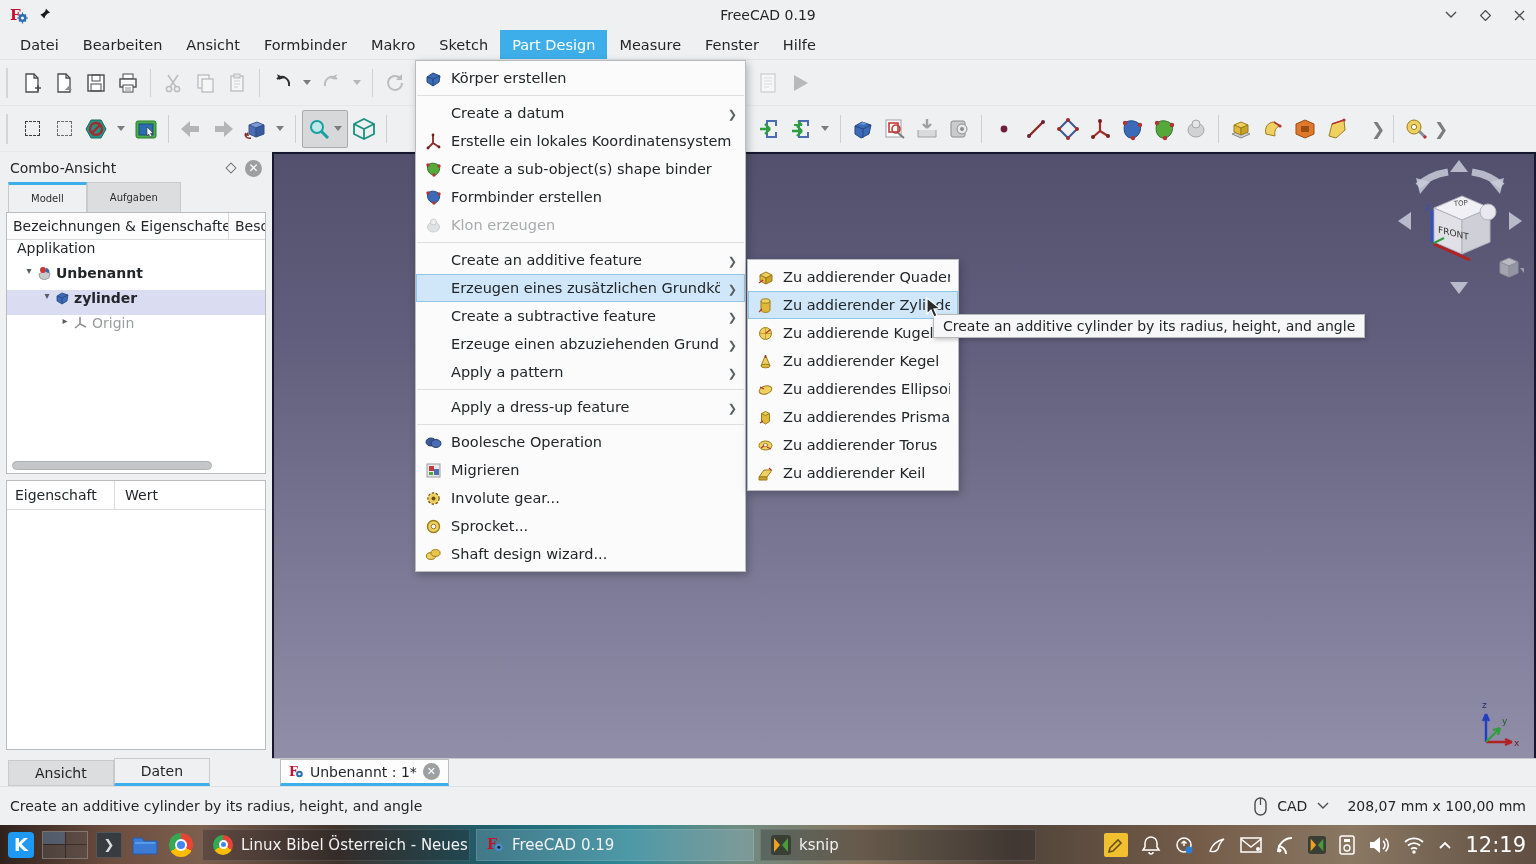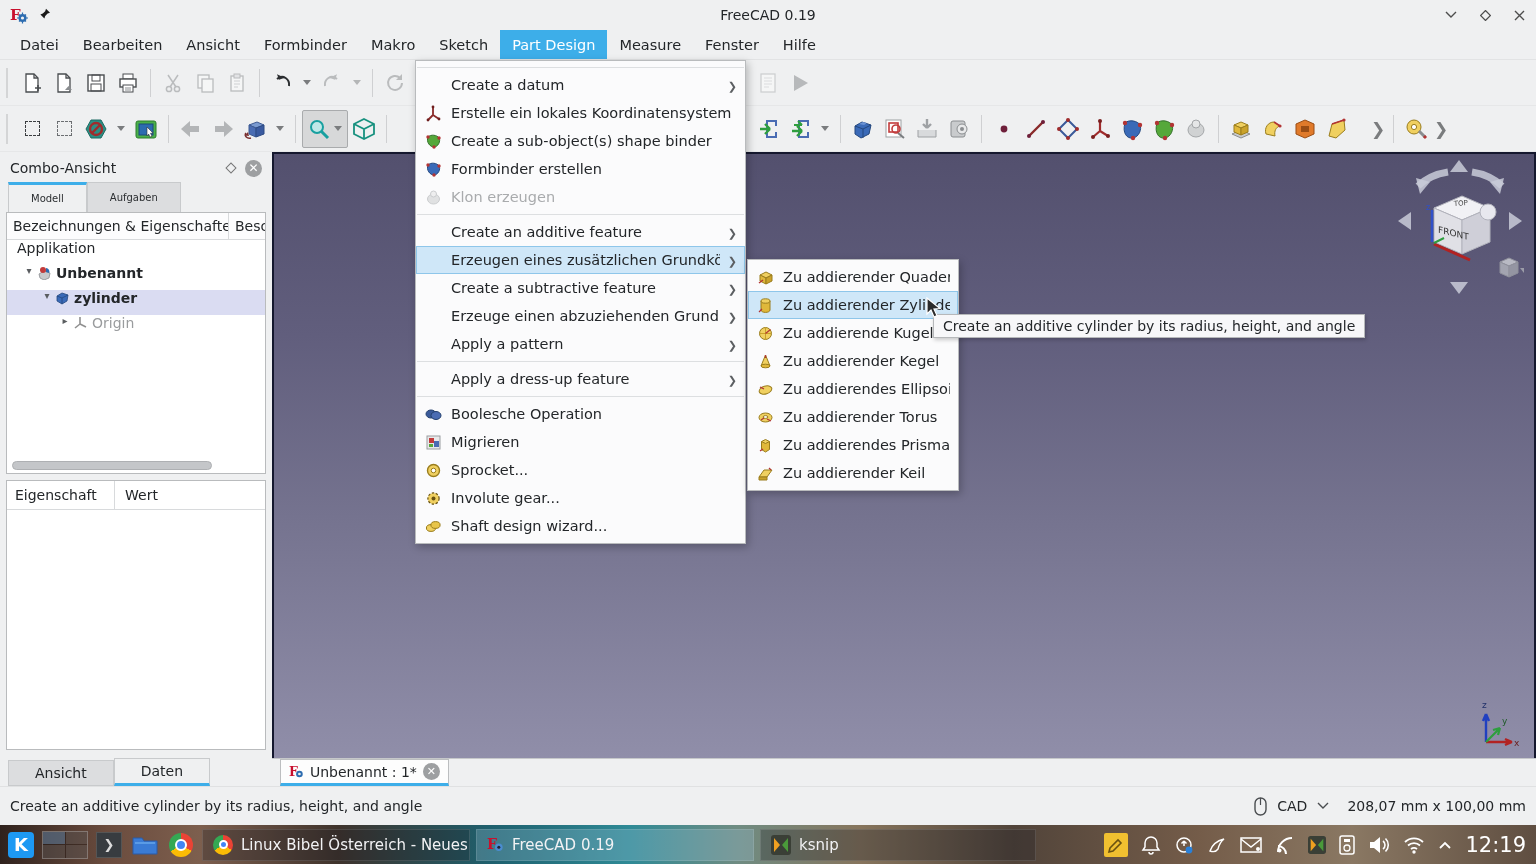--- a/index.html
+++ b/index.html
@@ -732,20 +732,29 @@
       <span>
           <svg width="14" height="10" viewBox="0 0 14 10">
             <path d="M2 8l5-5 5 5" fill="none" stroke="#fff" stroke-width="1.8"></path>
           </svg>
         </span>
       <span class="clock">12:19</span>
     </span>
   </div>
 
   <div class="popup pd-menu">
+    <div class="mi">
+      <span class="mi-icon">
+          <svg width="17" height="17" viewBox="0 0 17 17">
+            <path d="M2 7l6-4 7 3-1 6-6 4-6-4z" fill="#3a6ab8" stroke="#23477e"></path>
+            <path d="M2 7l6 2 7-3M8 9v7" fill="none" stroke="#23477e"></path>
+          </svg>
+        </span>
+      <span class="mi-label">Körper erstellen</span>
+    </div>
     <div class="msep"></div>
     <div class="mi">
       <span class="noicon"></span>
       <span class="mi-label">Create a datum</span>
       <span class="mi-arrow"></span>
     </div>
     <div class="mi">
       <span class="mi-icon">
           <svg width="17" height="17" viewBox="0 0 17 17">
             <path d="M8 2v8M8 10l-5 5M8 10l6 4" stroke="#8a2a2a" stroke-width="1.8" fill="none"></path>
@@ -836,34 +845,34 @@
             <rect x="4" y="4" width="5" height="5" fill="#c23b3b"></rect>
             <rect x="9" y="7" width="5" height="6" fill="#4a6cb3"></rect>
             <rect x="4" y="10" width="4" height="3" fill="#55a83a"></rect>
           </svg>
         </span>
       <span class="mi-label">Migrieren</span>
     </div>
     <div class="mi">
       <span class="mi-icon">
           <svg width="17" height="17" viewBox="0 0 17 17">
+            <circle cx="8.5" cy="8.5" r="5.6" fill="#f0d060" stroke="#6a5210" stroke-width="1.2" stroke-dasharray="2.4 1.6"></circle>
+            <circle cx="8.5" cy="8.5" r="2" fill="#6a5210"></circle>
+          </svg>
+        </span>
+      <span class="mi-label">Involute gear...</span>
+    </div>
+    <div class="mi">
+      <span class="mi-icon">
+          <svg width="17" height="17" viewBox="0 0 17 17">
             <circle cx="8.5" cy="8.5" r="6" fill="#f0d060" stroke="#9a7d1d" stroke-width="1.4"></circle>
             <circle cx="8.5" cy="8.5" r="2.3" fill="#fff" stroke="#9a7d1d"></circle>
           </svg>
         </span>
       <span class="mi-label">Sprocket...</span>
-    </div>
-    <div class="mi">
-      <span class="mi-icon">
-          <svg width="17" height="17" viewBox="0 0 17 17">
-            <circle cx="8.5" cy="8.5" r="5.6" fill="#f0d060" stroke="#6a5210" stroke-width="1.2" stroke-dasharray="2.4 1.6"></circle>
-            <circle cx="8.5" cy="8.5" r="2" fill="#6a5210"></circle>
-          </svg>
-        </span>
-      <span class="mi-label">Involute gear...</span>
     </div>
     <div class="mi">
       <span class="mi-icon">
           <svg width="17" height="17" viewBox="0 0 17 17">
             <ellipse cx="6" cy="10" rx="4.6" ry="3.4" fill="#f0d060" stroke="#9a7d1d"></ellipse>
             <ellipse cx="10.5" cy="7" rx="4.6" ry="3.4" fill="#e8c54a" stroke="#9a7d1d"></ellipse>
           </svg>
         </span>
       <span class="mi-label">Shaft design wizard...</span>
     </div>
@@ -916,36 +925,36 @@
           <svg width="17" height="17" viewBox="0 0 17 17">
             <ellipse cx="8.5" cy="9" rx="6.5" ry="4" fill="#f0d060" stroke="#9a7d1d" transform="rotate(-18 8.5 9)"></ellipse>
             <path d="M3 6l4 2" stroke="#b23434" stroke-width="1.3"></path>
           </svg>
         </span>
       <span class="mi-label">Zu addierendes Ellipsoid</span>
     </div>
     <div class="mi">
       <span class="mi-icon">
           <svg width="17" height="17" viewBox="0 0 17 17">
+            <path d="M4.5 4.5v8l4 2.5 4-2.5v-8" fill="#e0b83a" stroke="#9a7d1d"></path>
+            <polygon points="4.5,4.5 8.5,2.5 12.5,4.5 8.5,6.5" fill="#f0d060" stroke="#9a7d1d"></polygon>
+            <path d="M3 14l3-2" stroke="#b23434" stroke-width="1.3"></path>
+          </svg>
+        </span>
+      <span class="mi-label">Zu addierendes Prisma</span>
+    </div>
+    <div class="mi">
+      <span class="mi-icon">
+          <svg width="17" height="17" viewBox="0 0 17 17">
             <ellipse cx="8.5" cy="8.5" rx="6.5" ry="4.5" fill="#f0d060" stroke="#9a7d1d"></ellipse>
             <ellipse cx="8.5" cy="8" rx="2.4" ry="1.4" fill="#fbfbfc" stroke="#9a7d1d"></ellipse>
             <path d="M4 11l3-2M10 10l4 2" stroke="#b23434" stroke-width="1.2"></path>
           </svg>
         </span>
       <span class="mi-label">Zu addierender Torus</span>
-    </div>
-    <div class="mi">
-      <span class="mi-icon">
-          <svg width="17" height="17" viewBox="0 0 17 17">
-            <path d="M4.5 4.5v8l4 2.5 4-2.5v-8" fill="#e0b83a" stroke="#9a7d1d"></path>
-            <polygon points="4.5,4.5 8.5,2.5 12.5,4.5 8.5,6.5" fill="#f0d060" stroke="#9a7d1d"></polygon>
-            <path d="M3 14l3-2" stroke="#b23434" stroke-width="1.3"></path>
-          </svg>
-        </span>
-      <span class="mi-label">Zu addierendes Prisma</span>
     </div>
     <div class="mi">
       <span class="mi-icon">
           <svg width="17" height="17" viewBox="0 0 17 17">
             <polygon points="2,12 7,5 15,5 10,12" fill="#f0d060" stroke="#9a7d1d"></polygon>
             <polygon points="2,12 10,12 10,15 2,15" fill="#caa22a" stroke="#9a7d1d"></polygon>
             <path d="M12 3l2 2" stroke="#b23434" stroke-width="1.3"></path>
           </svg>
         </span>
       <span class="mi-label">Zu addierender Keil</span>

